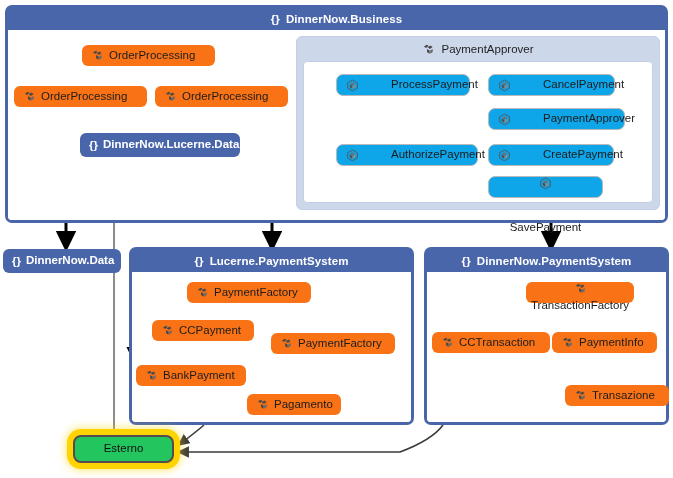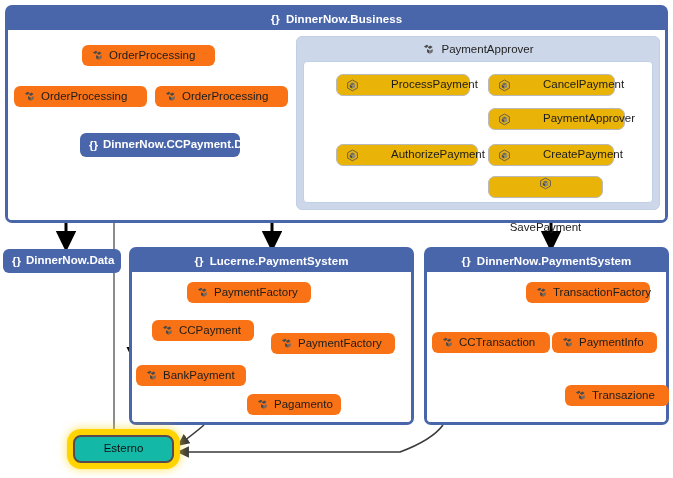--- a/index.html
+++ b/index.html
@@ -108,28 +108,28 @@
     height: 21px;
   }
   .node.solid {
     background: #4a66ab;
     color: #ffffff;
     font-weight: bold;
     font-size: 11.5px;
     border-radius: 6px;
   }
   .node.method {
-    background: #eab308;
+    background: #0ea5e9;
     border: 1px solid #b9b9b9;
     border-radius: 7px;
     height: 22px;
     gap: 32px;
   }
   .node.external {
-    background: #14b8a6;
+    background: #22c55e;
     border: 2px solid #5a4a4e;
     border-radius: 8px;
     justify-content: center;
     color: #111111;
     box-shadow: 0 0 0 6px #ffd400, 0 0 8px 7px rgba(255,212,0,0.55);
   }
   .node .label { line-height: 1; }
 
   
   .icon {
@@ -237,21 +237,21 @@
         <path d="M7.0 5.3 L10.4 3.2 L13.0 5.0 L9.7 7.3 Z" fill="#4a4a4a"></path>
         <path d="M6.2 7.4 L9.4 9.3 L9.4 13.2 L6.2 11.3 Z" fill="#4a4a4a"></path>
         <path d="M10.0 9.3 L13.2 7.4 L13.2 11.2 L10.0 13.1 Z" fill="#6a6a6a"></path>
       </svg>
     </span>
     <span class="label">OrderProcessing</span>
   </div>
 
   <div class="node solid" style="left:80px; top:133px; width:160px; height:24px;">
     <span class="braces">{}</span>
-    <span class="label">DinnerNow.CCPayment.Data</span>
+    <span class="label">DinnerNow.Lucerne.Data</span>
   </div>
 
   <div class="group-box" style="left:296px; top:36px; width:364px; height:174px;">
     <div class="group-title">
       <span class="icon">
         <svg width="13" height="13" viewBox="0 0 16 16">
           <path d="M2.4 4.3 L6.0 2.1 L8.2 3.6 L5.0 6.0 Z" fill="#4a4a4a"></path>
           <path d="M7.0 5.3 L10.4 3.2 L13.0 5.0 L9.7 7.3 Z" fill="#4a4a4a"></path>
           <path d="M6.2 7.4 L9.4 9.3 L9.4 13.2 L6.2 11.3 Z" fill="#4a4a4a"></path>
           <path d="M10.0 9.3 L13.2 7.4 L13.2 11.2 L10.0 13.1 Z" fill="#6a6a6a"></path>
@@ -408,21 +408,21 @@
   </div>
 
   <div class="panel" style="left:424px; top:247px; width:245px; height:178px;">
     <div class="panel-header">
       <span class="braces">{}</span>
       <span>DinnerNow.PaymentSystem</span>
     </div>
     <div class="panel-body"></div>
   </div>
 
-  <div class="node" style="left:526px; top:282px; width:124px;">
+  <div class="node" style="left:526px; top:282px; width:108px;flex-direction:column;">
     <span class="icon">
       <svg width="13" height="13" viewBox="0 0 16 16">
         <path d="M2.4 4.3 L6.0 2.1 L8.2 3.6 L5.0 6.0 Z" fill="#4a4a4a"></path>
         <path d="M7.0 5.3 L10.4 3.2 L13.0 5.0 L9.7 7.3 Z" fill="#4a4a4a"></path>
         <path d="M6.2 7.4 L9.4 9.3 L9.4 13.2 L6.2 11.3 Z" fill="#4a4a4a"></path>
         <path d="M10.0 9.3 L13.2 7.4 L13.2 11.2 L10.0 13.1 Z" fill="#6a6a6a"></path>
       </svg>
     </span>
     <span class="label">TransactionFactory</span>
   </div>

